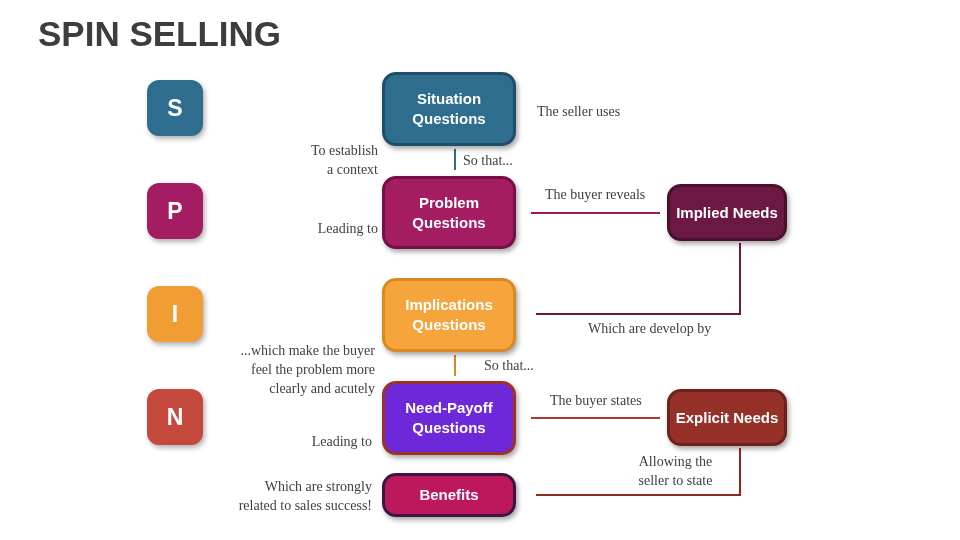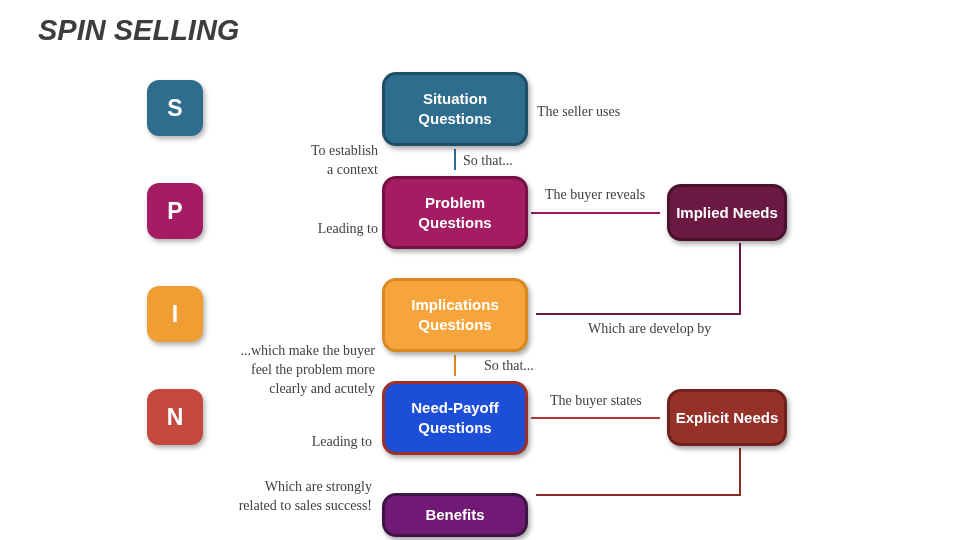--- a/index.html
+++ b/index.html
@@ -2,48 +2,48 @@
 <html><head>
 <meta charset="utf-8">
 <style>
   html,body{margin:0;padding:0;background:#ffffff;}
   .stage{
     position:relative;width:960px;height:540px;background:#ffffff;overflow:hidden;
     font-family:"Liberation Sans", sans-serif;
   }
   .title{
     position:absolute;left:38px;top:14px;margin:0;
-    font-size:29px;font-weight:bold;color:#3d3d3d;letter-spacing:0px;font-style:italic;
+    font-size:35px;font-weight:bold;color:#3d3d3d;letter-spacing:0px;
   }
   
   .tile{
     position:absolute;left:147px;width:56px;height:56px;border-radius:12px;
     display:flex;align-items:center;justify-content:center;
     color:#ffffff;font-size:23px;font-weight:bold;
     box-shadow:2px 3px 5px rgba(0,0,0,.30);
   }
   .tile-s{top:80px;background:#2e6d8e;}
   .tile-p{top:183px;background:#a41d62;}
   .tile-i{top:286px;background:#f09e33;}
   .tile-n{top:389px;background:#c4483c;}
   
   .node{
     position:absolute;border-radius:14px;border:3px solid;
     display:flex;align-items:center;justify-content:center;text-align:center;
     color:#ffffff;font-size:15px;font-weight:bold;line-height:20px;
     white-space:pre-line;box-sizing:border-box;
     box-shadow:2px 3px 5px rgba(0,0,0,.35);
   }
-  .col-mid{left:382px;width:146px;}
+  .col-mid{left:382px;width:134px;}
   .col-right{left:667px;width:120px;}
   .node-situation{top:72px;height:74px;background:#2e6d8e;border-color:#1f4f68;}
   .node-problem{top:176px;height:73px;background:#a41d62;border-color:#741043;}
   .node-implications{top:278px;height:74px;background:#f5a53b;border-color:#d8891f;}
-  .node-needpayoff{top:381px;height:74px;background:#1d4ed8;border-color:#9e3026;}
-  .node-benefits{top:473px;height:44px;background:#701a75;border-color:#3d1545;margin-top:20px;}
+  .node-needpayoff{top:381px;height:74px;background:#6d28d9;border-color:#9e3026;}
+  .node-benefits{top:473px;height:44px;background:#be185d;border-color:#3d1545;}
   .node-implied{top:184px;height:57px;background:#6b1943;border-color:#49112e;}
   .node-explicit{top:389px;height:57px;background:#96312a;border-color:#6f211c;}
   
   .lbl{
     position:absolute;font-size:14px;color:#404040;line-height:19px;
     white-space:pre-line;
     font-family:Liberation Serif, serif;
   }
   .lbl-right-align{text-align:right;}
   .lbl-seller-uses{left:537px;top:102px;}
@@ -121,16 +121,18 @@
 a context</div>
   <div class="lbl lbl-buyer-reveals">The buyer reveals</div>
   <div class="lbl lbl-right-align lbl-leading-to-1">Leading to</div>
   <div class="lbl lbl-develop-by">Which are develop by</div>
   <div class="lbl lbl-right-align lbl-which-make">...which make the buyer
 feel the problem more
 clearly and acutely</div>
   <div class="lbl lbl-so-that-2">So that...</div>
   <div class="lbl lbl-buyer-states">The buyer states</div>
   <div class="lbl lbl-right-align lbl-leading-to-2">Leading to</div>
+  <div class="lbl lbl-allowing">Allowing the
+seller to state</div>
   <div class="lbl lbl-right-align lbl-which-strongly">Which are strongly
 related to sales success!</div>
 
 </div>
 
 </body></html>

